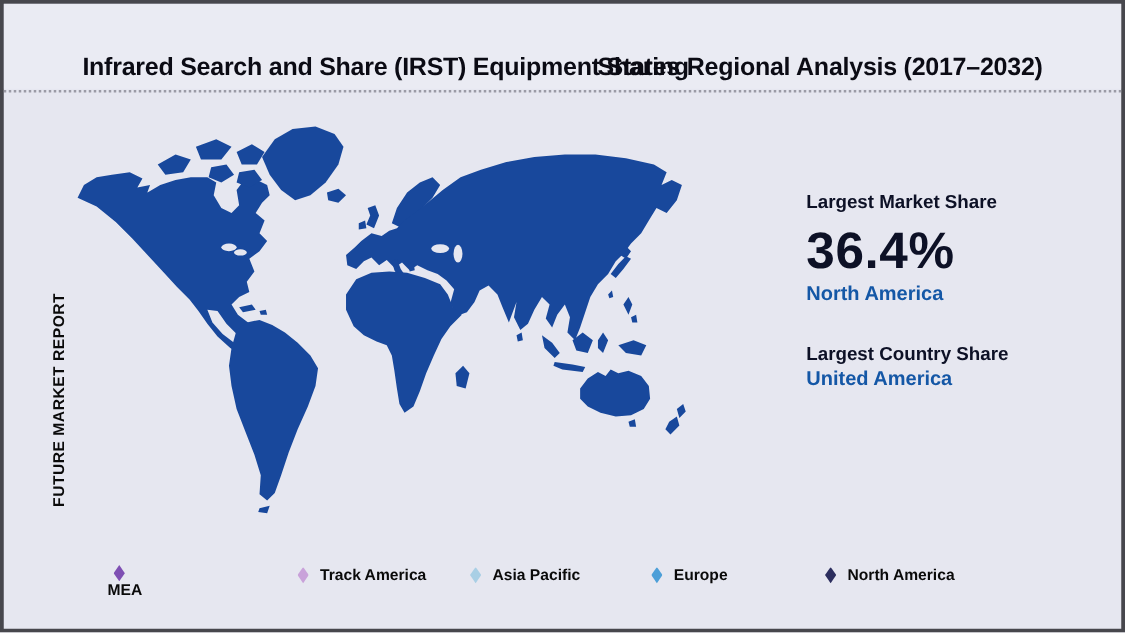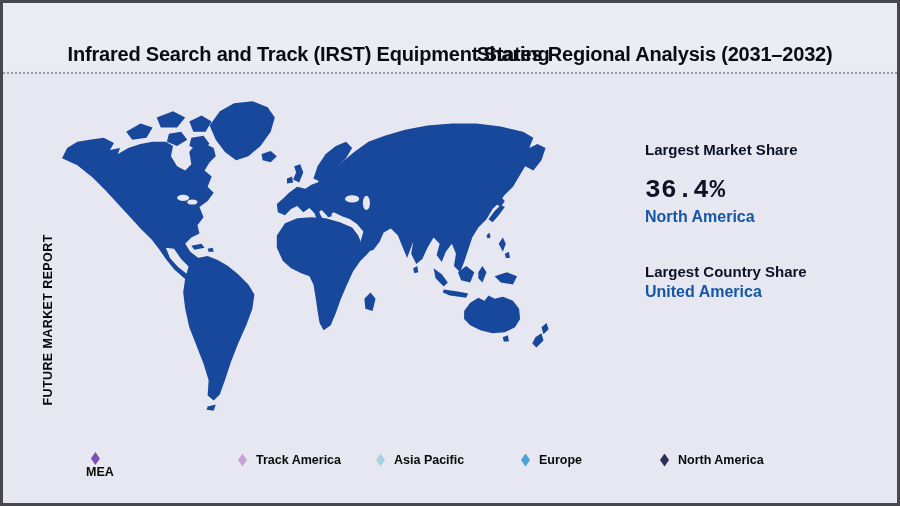--- a/index.html
+++ b/index.html
@@ -53,27 +53,26 @@
   .map-wrap{
     position:absolute;left:56px;top:90px;width:570px;height:336px;
   }
   .map-wrap svg{width:100%;height:100%;}
   .land{fill:var(--land);}
   .water{fill:var(--bg);}
   .stat{
     position:absolute;left:642px;width:250px;
   }
   .stat .stat-label{
-    font-size:15px;font-weight:700;color:var(--ink);
+    font-size:15px;font-weight:700;color:var(--ink);margin-top:12px;
   }
   .stat .stat-value{
-    margin-top:17px;
-    font-size:26px;font-weight:700;color:var(--ink);
+    margin-top:7px;
+    font-size:41px;font-weight:700;color:var(--ink);
     letter-spacing:0.5px;
-    font-family:Liberation Mono, monospace;
   }
   .stat .stat-region{
     margin-top:3px;
     font-size:16px;font-weight:700;color:var(--blue);
   }
   .stat1{top:138px;}
   .stat2{top:260px;}
   .legend{
     position:absolute;left:0;top:449px;right:0;height:18px;
   }
@@ -99,23 +98,23 @@
   .li-4{left:657px;}
 </style>
 </head>
 <body>
 
 <div class="canvas">
 
   <div class="header"></div>
 
   <div class="title">
-    <span>Infrared Search and Track (IRST) Equipment</span>
+    <span>Infrared Search and Share (IRST) Equipment</span>
     <span class="overlap"><span class="w1">States</span><span class="w2">Sharing</span></span>
-    <span>Regional Analysis (2031–2032)</span>
+    <span>Regional Analysis (2017–2032)</span>
   </div>
 
   <div class="divider"></div>
 
   <div class="brand">FUTURE MARKET REPORT</div>
 
   <div class="map-wrap">
     <svg viewBox="0 0 560 330" preserveAspectRatio="none">
 
       <path class="land" d="M3,64 L8,54 L18,48 L30,46 L44,44 L54,49 L50,56 L60,54 L57,62 L46,65 L40,62 L58,60 L68,54 L80,50 L92,48 L105,48 L112,52 L110,62 L116,72 L124,76 L130,70 L128,58 L134,50 L144,50 L152,54 L154,62 L148,68 L143,76 L150,82 L146,92 L152,98 L146,106 L138,112 L142,122 L136,130 L138,138 L130,142 L124,148 L129,156 L137,162 L142,170 L146,178 L138,181 L129,172 L120,163 L113,153 L105,152 L109,162 L117,171 L126,178 L134,183 L139,187 L133,188 L123,182 L113,173 L105,163 L98,153 L91,144 L81,134 L70,122 L58,109 L46,96 L33,83 L18,71 Z"></path>

